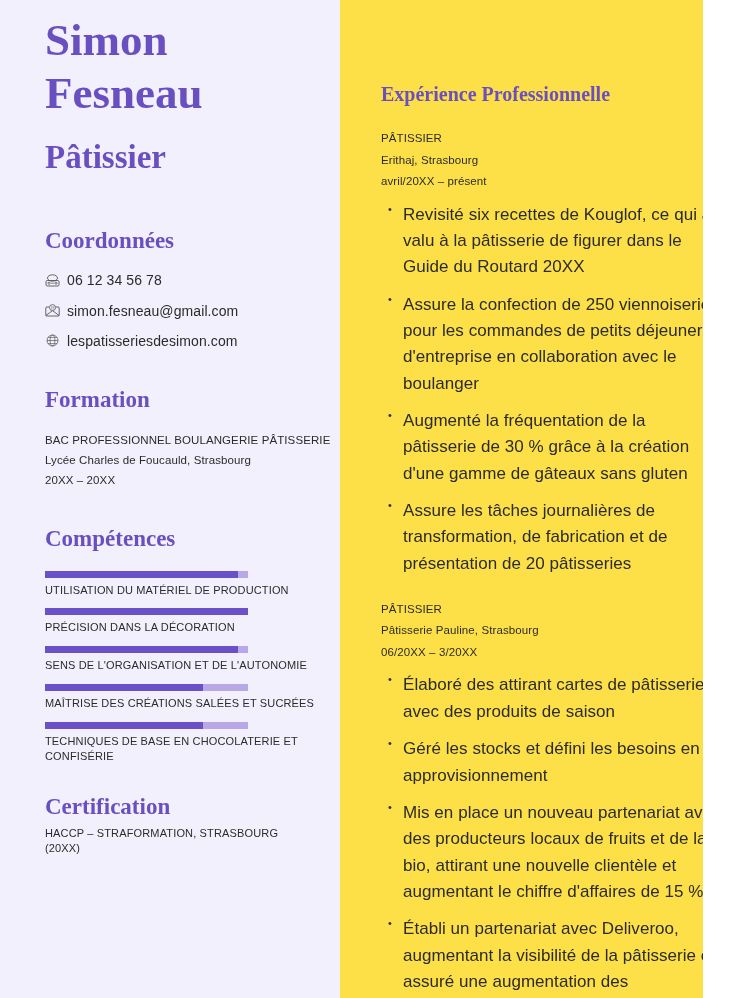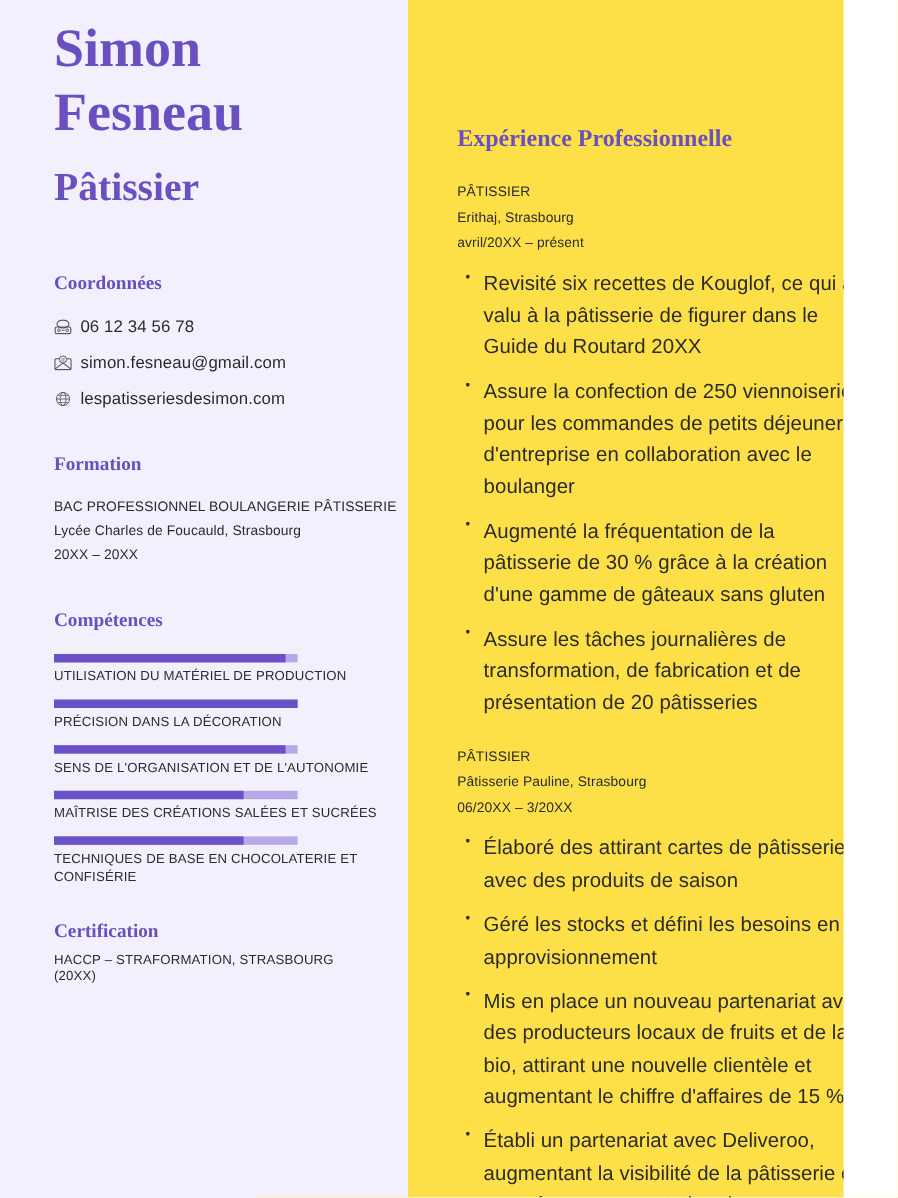--- a/index.html
+++ b/index.html
@@ -47,21 +47,21 @@
     font-family: "Liberation Serif", serif;
     font-weight: bold;
     font-size: 33px;
     color: #6a4fc0;
     margin: 18px 0 0 0;
     line-height: 1.2;
   }
   .section-title-left {
     font-family: "Liberation Serif", serif;
     font-weight: bold;
-    font-size: 16px;
+    font-size: 23px;
     color: #6a4fc0;
     margin: 0;
     line-height: 1.2;
   }
   .coordonnees-block { margin-top: 49px; }
   .contact-list { margin-top: 17px; }
   .contact-row {
     display: flex;
     align-items: center;
     margin-bottom: 12px;
@@ -127,21 +127,21 @@
     width: 340px;
   }
   .section-title-right {
     font-family: "Liberation Serif", serif;
     font-weight: bold;
     font-size: 20px;
     color: #6a4fc0;
     margin: 0;
     line-height: 1.2;
   }
-  .exp-header-wrap { padding-top: 104px; }
+  .exp-header-wrap { padding-top: 82px; }
   .job { margin-top: 22px; }
   .job-meta div {
     font-size: 11.5px;
     color: #2b2b2b;
     line-height: 1.87;
     letter-spacing: 0.1px;
   }
   .bullets {
     margin: 9px 0 0 0;
     padding: 0;

